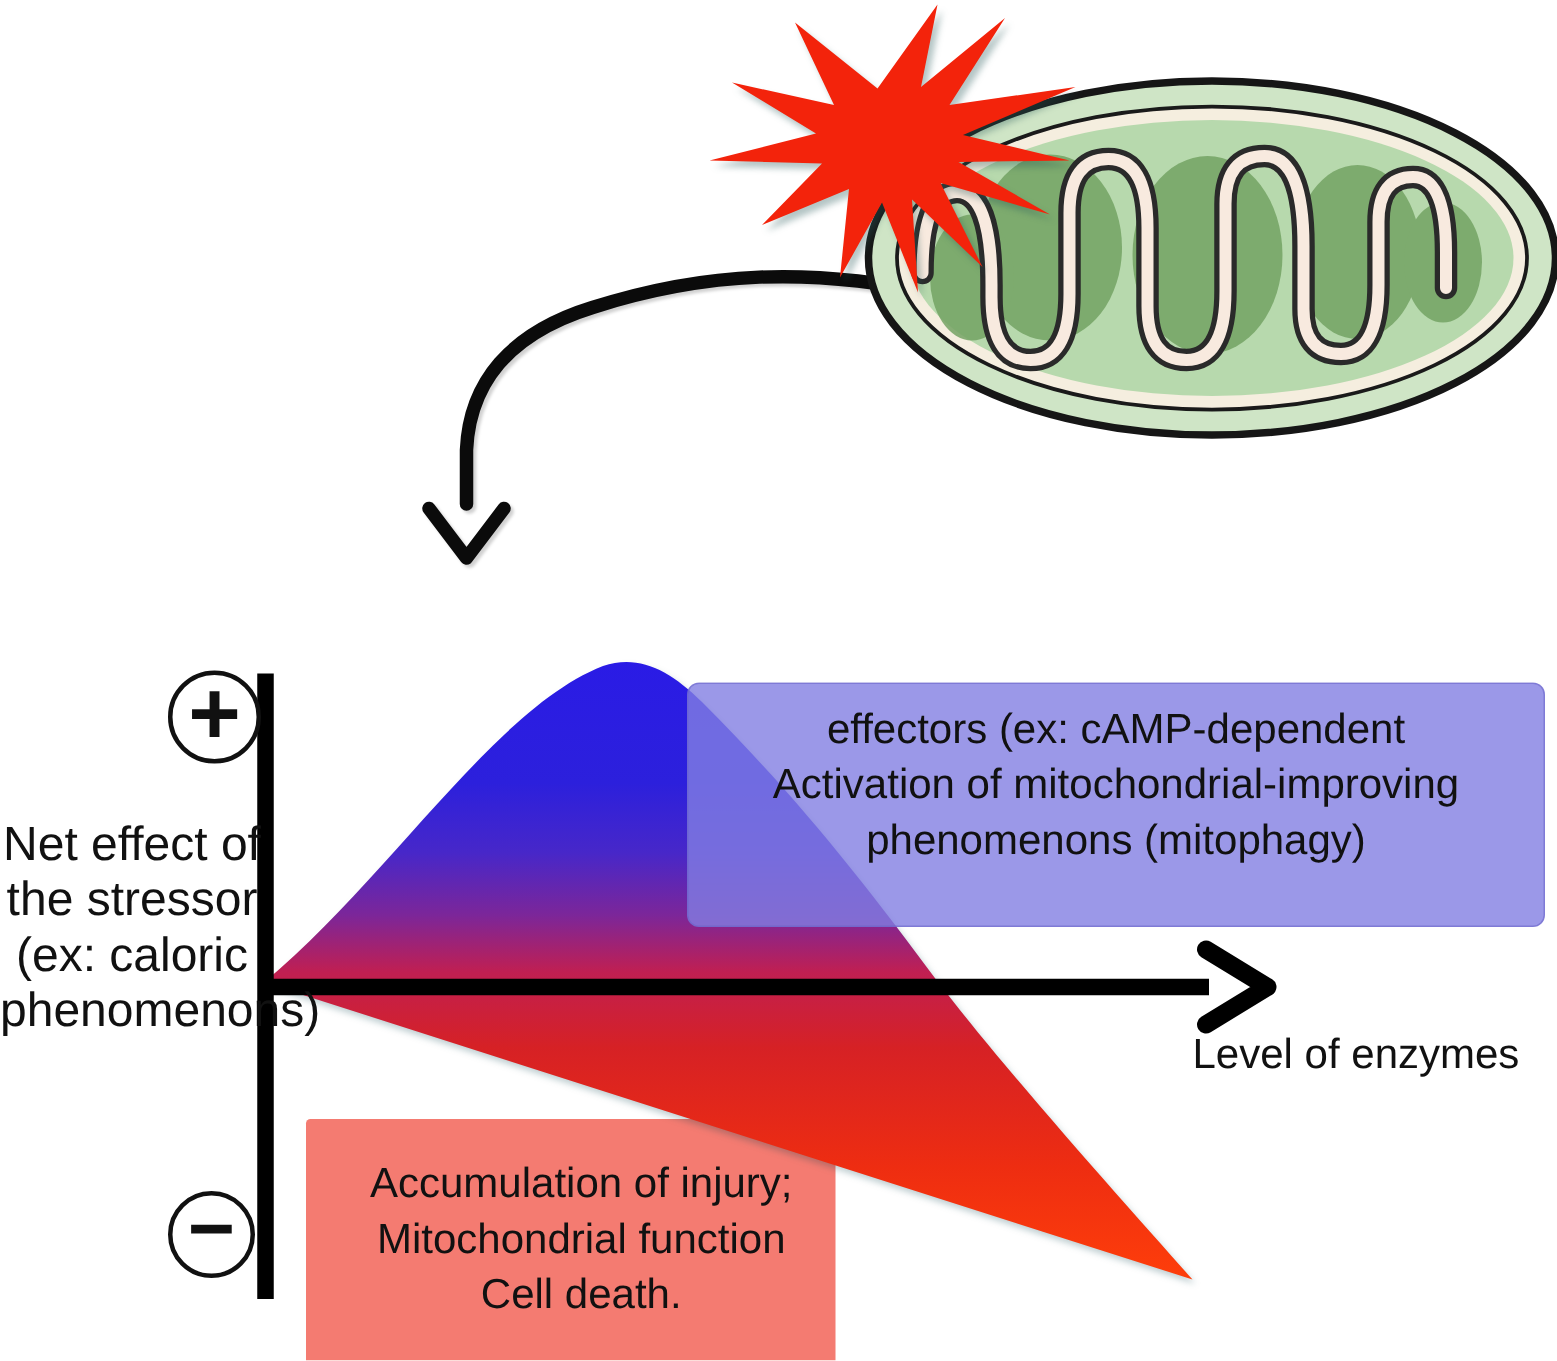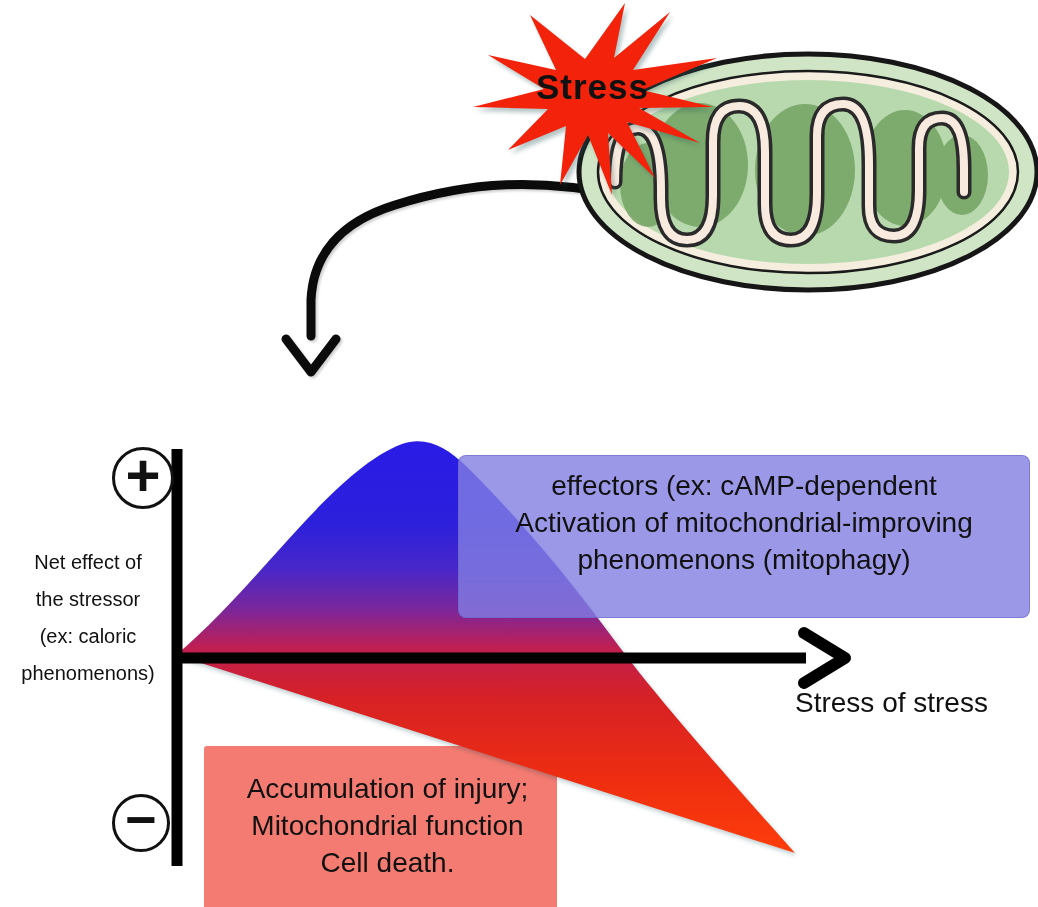--- a/index.html
+++ b/index.html
@@ -21,21 +21,21 @@
     border:1px solid rgba(104,99,198,0.55);
     z-index:3;border-radius:8px;font-size:28px;line-height:37px;
     padding:11px 6px 0 6px;text-align:center;
   }
   #burst-label{
     left:495px;top:67px;width:195px;text-align:center;
     font-size:35px;font-weight:bold;z-index:3;letter-spacing:1px;
   }
   #y-axis-label{
     left:0;top:544px;width:176px;text-align:center;
-    font-size:20px;line-height:37px;z-index:3;
+    font-size:32px;line-height:37px;z-index:3;
   }
   #x-axis-label{
     left:795px;top:687px;width:243px;text-align:left;
     font-size:28px;z-index:3;
   }
   .sym{
     position:absolute;border:3px solid #111;border-radius:50%;background:#fff;
     display:flex;align-items:center;justify-content:center;
     z-index:3;font-weight:bold;
   }
@@ -110,36 +110,35 @@
              C 665 708, 748 800, 795 853
              Z" fill="url(#curveGrad)"></path>
 
     <g stroke="#000000">
       <path d="M 177 449 L 177 866" stroke-width="11"></path>
       <path d="M 172 658 L 806 658" stroke-width="11"></path>
       <path d="M 804 633 L 845 658 L 804 683" fill="none" stroke-width="12" stroke-linecap="round" stroke-linejoin="round"></path>
     </g>
   </svg>
 
-  <div class="abs" id="burst-label">Stress</div>
 
   <div class="abs box-lines" id="benefit-box">
     <div>effectors (ex: cAMP-dependent</div>
     <div>Activation of mitochondrial-improving</div>
     <div>phenomenons (mitophagy)</div>
   </div>
 
   <div class="abs box-lines" id="y-axis-label">
     <div>Net effect of</div>
     <div>the stressor</div>
     <div>(ex: caloric</div>
     <div>phenomenons)</div>
   </div>
 
-  <div class="abs" id="x-axis-label">Stress of stress</div>
+  <div class="abs" id="x-axis-label">Level of enzymes</div>
 
   <div class="sym" id="plus-sym">
     <span>+</span>
   </div>
   <div class="sym" id="minus-sym">
     <span>−</span>
   </div>
 
 </div>
 

